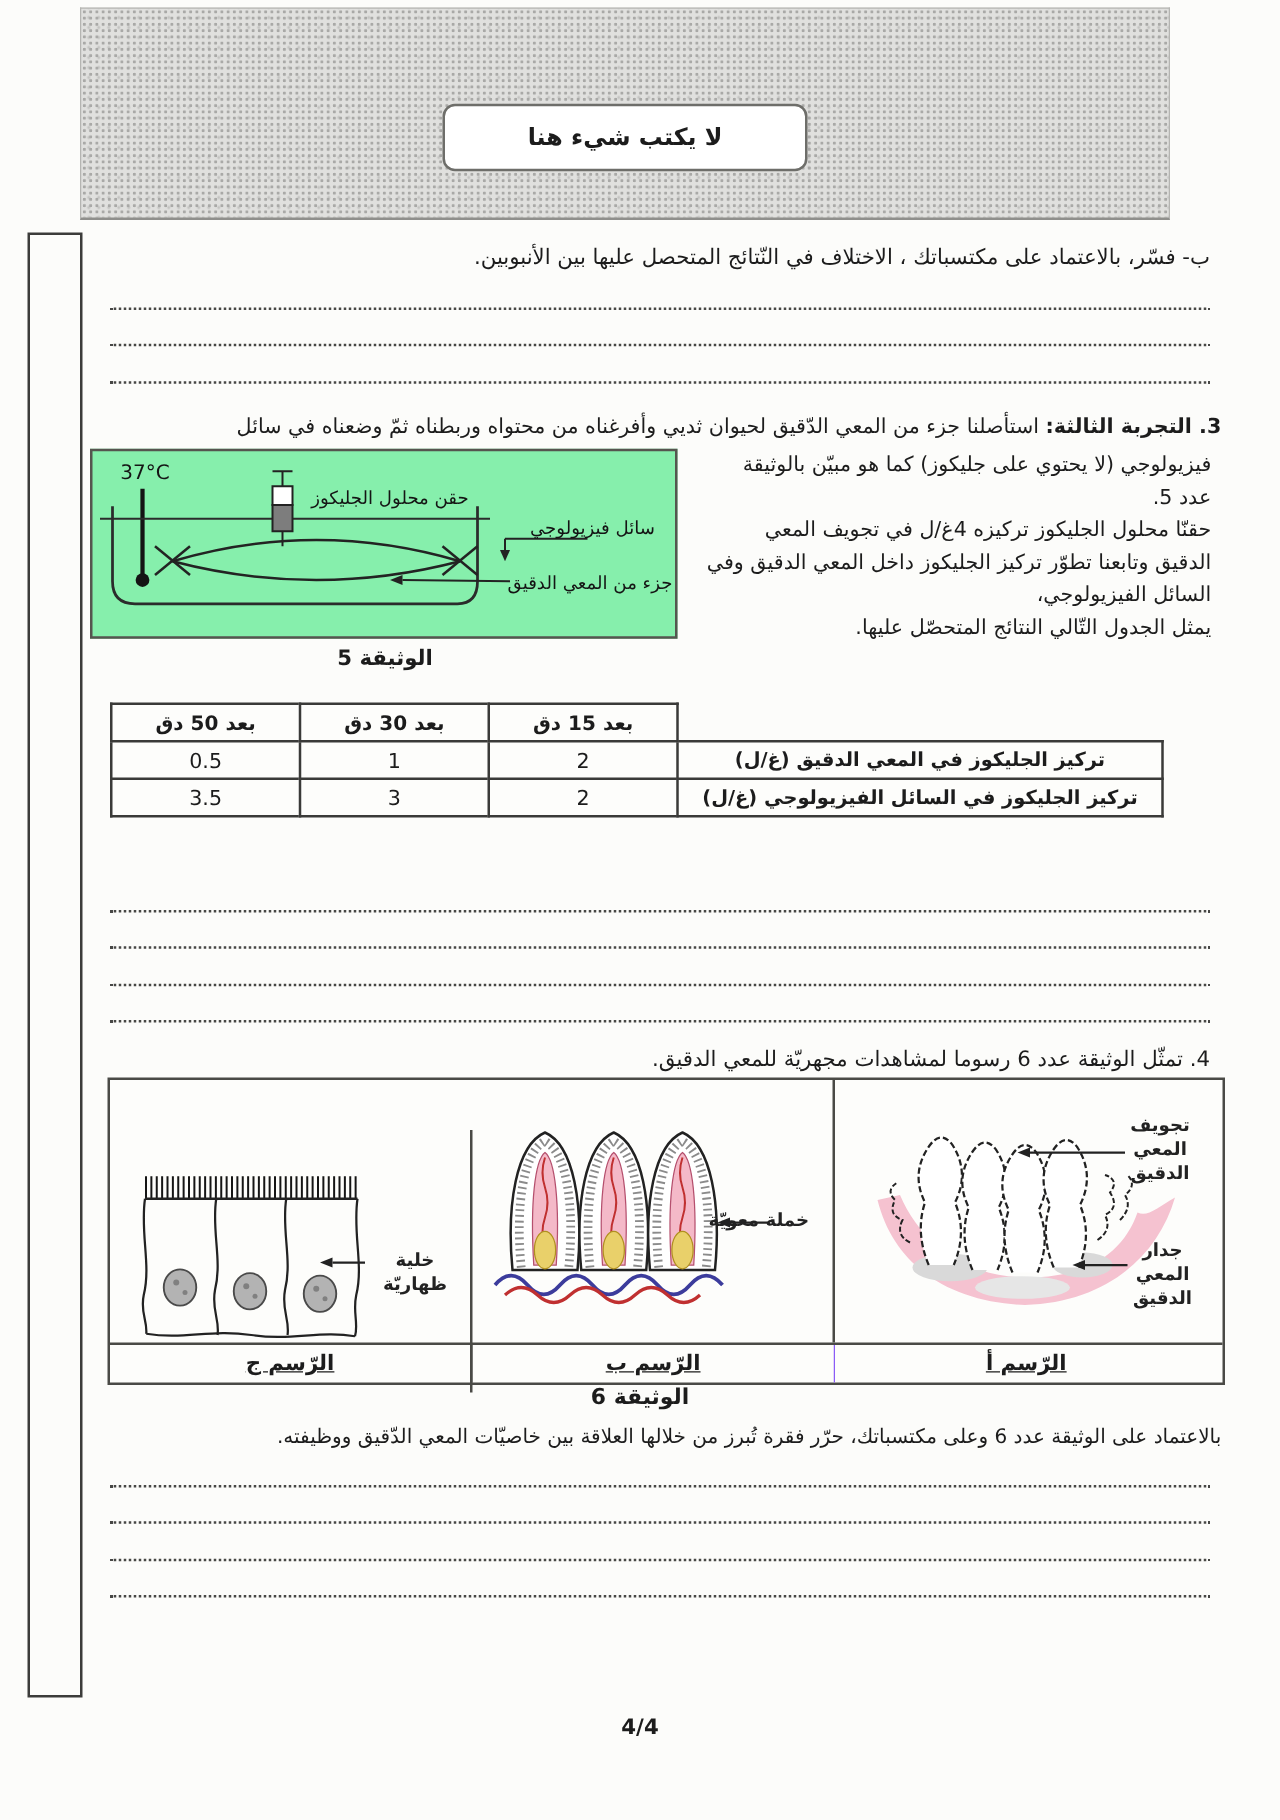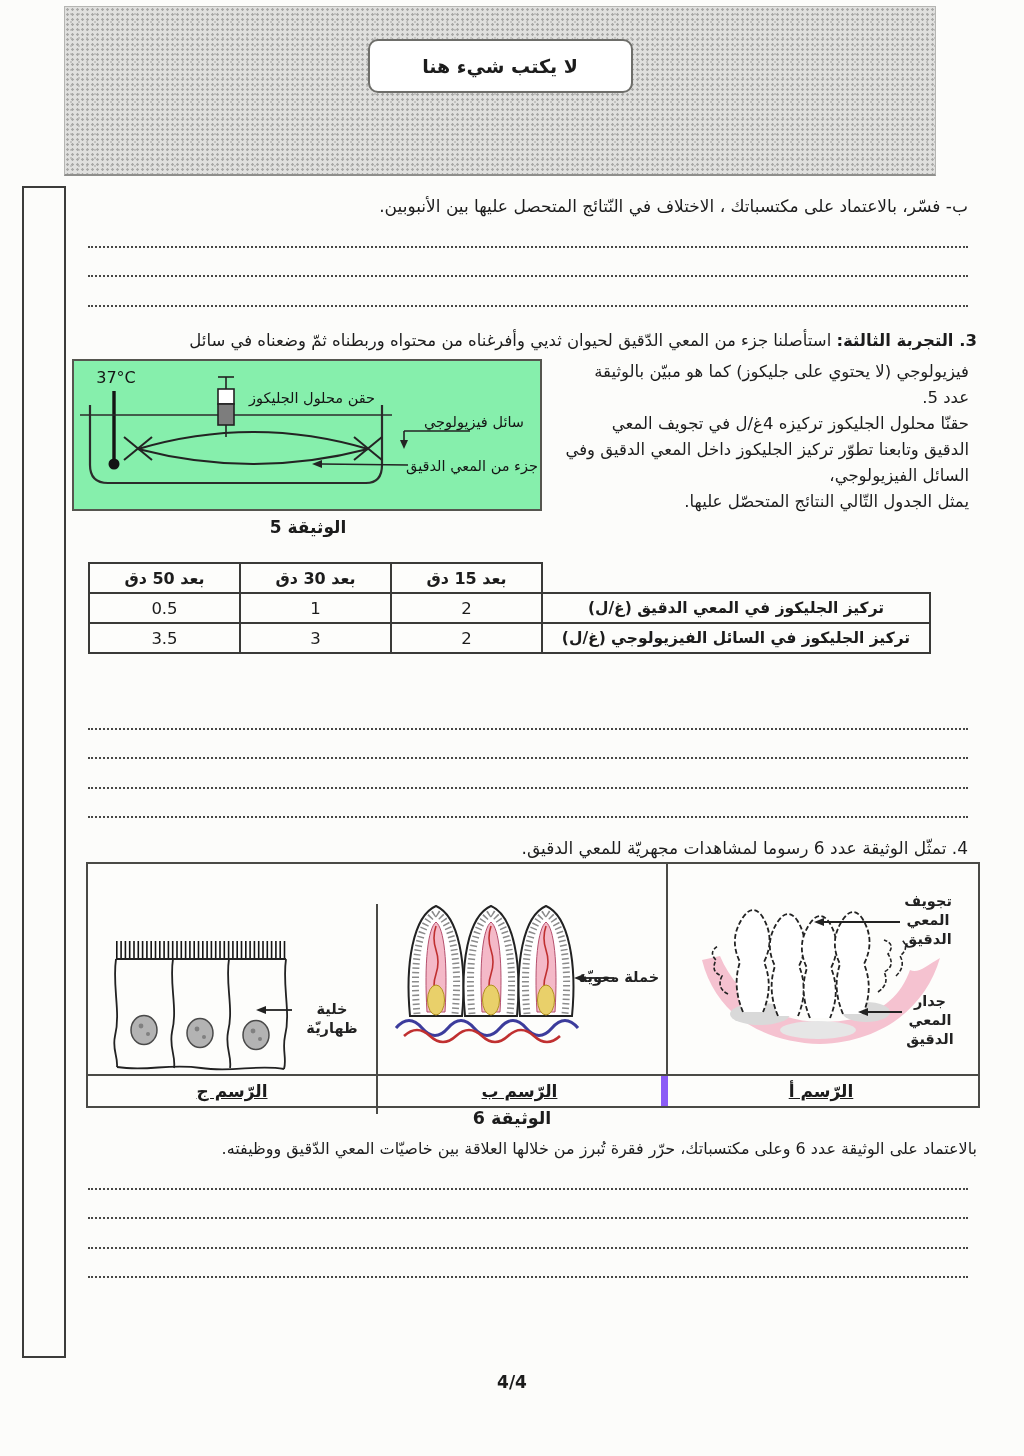--- a/index.html
+++ b/index.html
@@ -14,21 +14,21 @@
     position:absolute; left:64px; top:6px; width:872px; height:170px;
     background-color:#e0e0de;
     background-image:
       radial-gradient(#a9a9a7 1px, transparent 1.5px),
       radial-gradient(#c4c4c2 1px, transparent 1.5px);
     background-size:5px 5px, 8px 8px;
     background-position:0 0, 2px 3px;
     border:1px solid #b5b5b2; border-bottom:2px solid #8f8f8c;
   }
   .nowrite {
-    width:265px; height:54px; margin:32px auto 0;
+    width:292px; height:54px; margin:76px auto 0;
     background:#ffffff; border:2px solid #6e6e6a; border-radius:10px;
     display:flex; align-items:center; justify-content:center;
     font-size:19px; font-weight:bold; direction:rtl;
   }
   
   .margin-box {
     position:absolute; left:22px; top:186px; width:44px; height:1172px;
     border:2px solid #3c3c3a; background:transparent;
   }
   
@@ -57,21 +57,21 @@
   .fig6-imgs { display:flex; height:210px; }
   .panel { position:relative; height:100%; }
   .panel.pc { width:290px; border-right:2px solid #4a4a46;margin-top:40px; }
   .panel.pb { width:290px; border-right:2px solid #4a4a46; }
   .panel.pa { width:306px; }
   .panel svg { position:absolute; inset:0; }
   .plabel { position:absolute; font-size:14.5px; line-height:19px; direction:rtl; text-align:center; font-weight:bold; color:#222; }
   .fig6-caps { display:flex; border-top:2px solid #4a4a46; height:32px; }
   .cap { display:flex; align-items:center; justify-content:center; font-weight:bold; font-size:17px; direction:rtl;text-decoration:underline; }
   .cap.c1 { width:290px; border-right:2px solid #4a4a46; }
-  .cap.c2 { width:290px; border-right:7px solid #8b5cf6; }
+  .cap.c2 { width:290px; border-right:1px solid #8b5cf6; }
   .cap.c3 { width:306px; }
   .doccap { position:absolute; left:0; width:1024px; text-align:center; font-weight:bold; font-size:17.5px; direction:rtl; }
   .pagenum { position:absolute; left:0; top:1372px; width:1024px; text-align:center; font-weight:bold; font-size:17px; }
   svg text { font-family:"DejaVu Sans", sans-serif; }
 </style>
 </head>
 <body>
 
 <div class="page">
 
@@ -261,21 +261,21 @@
             <path d="M159 148 C156 98 160 64 168 58 C176 64 180 98 177 148 Z" stroke="#b5506e" stroke-width="1" fill="#f4b9c8"></path>
             <path d="M168 62 q-4 12 0 24 q4 12 0 24 q-4 12 0 22" fill="none" stroke-width="1.6" stroke="#c03030"></path>
             <ellipse cx="168" cy="136" rx="8.5" ry="15" stroke="#b09020" stroke-width="1" fill="#e9d06a"></ellipse>
           </g>
 
           <g>
             <line x1="236" y1="114" x2="206" y2="114" stroke="#222" stroke-width="1.8"></line>
             <polygon points="206,110 206,118 196,114" fill="#222"></polygon>
           </g>
         </svg>
-        <div class="plabel" style="right:4px; top:104px; width:86px;margin-left:32px;">خملة معويّة</div>
+        <div class="plabel" style="right:16px; top:104px; width:86px;margin-left:32px;">خملة معويّة</div>
       </div>
 
       <div class="panel pa">
         <svg viewBox="0 0 306 210" width="306" height="210">
 
           <path d="M34 96 C48 152 96 178 152 180 C216 178 258 142 272 94
                    C258 102 250 110 242 106 C230 140 200 158 154 158
                    C108 158 70 134 52 92 Z" stroke="none" fill="#f5c2d0"></path>
           <ellipse cx="92" cy="150" rx="30" ry="11" fill="#d9d9d9"></ellipse>
           <ellipse cx="198" cy="148" rx="24" ry="10" fill="#d9d9d9"></ellipse>

